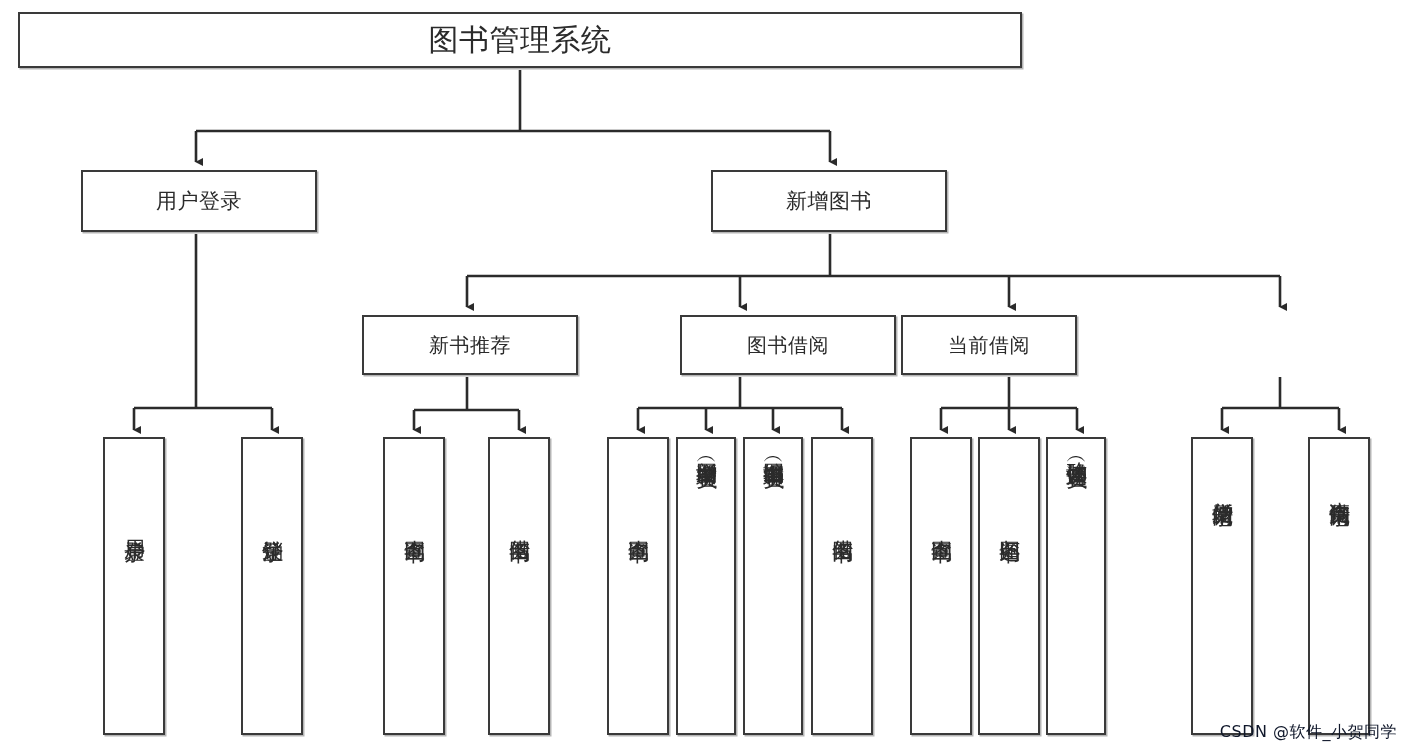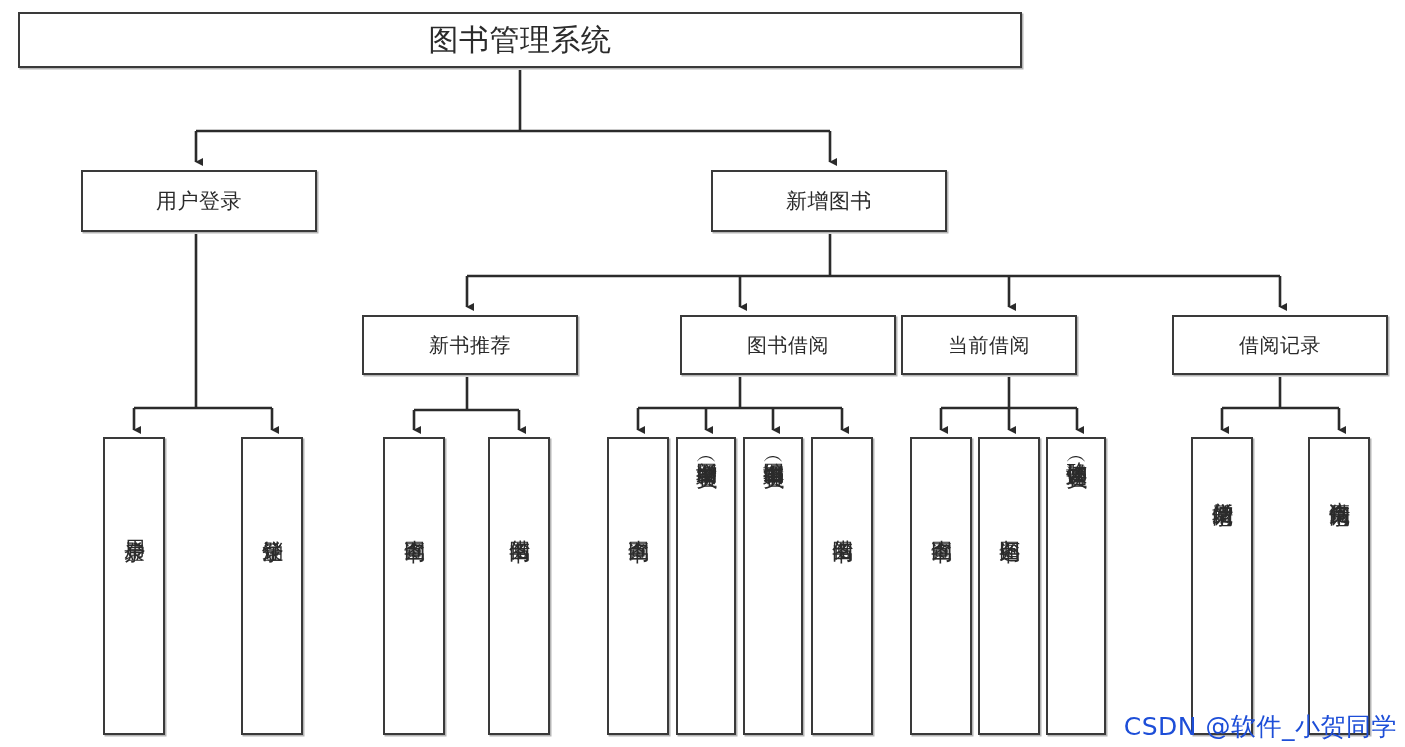--- a/index.html
+++ b/index.html
@@ -58,22 +58,22 @@
     letter-spacing: 1px;
     white-space: nowrap;
     height: auto;
   }
   .node.leaf.mid .label { margin-top: 78px; }
   .node.leaf.lowmid .label { margin-top: 40px; }
   .watermark {
     position: absolute;
     right: 8px;
     bottom: 4px;
-    font-size: 25px;
-    color: #1d4ed8;
+    font-size: 16px;
+    color: #0f172a;
     white-space: nowrap;
     letter-spacing: 0.5px;
   }
 </style>
 </head>
 <body>
 
 <div id="canvas">
 
   <svg class="connectors" viewBox="0 0 1405 747">
@@ -140,23 +140,20 @@
 
   <div class="node lvl3" style="left:362px; top:315px; width:216px; height:60px;">
     <span class="label">新书推荐</span>
   </div>
   <div class="node lvl3" style="left:632px; top:315px; width:216px; height:60px;margin-left:48px;">
     <span class="label">图书借阅</span>
   </div>
   <div class="node lvl3" style="left:901px; top:315px; width:176px; height:60px;">
     <span class="label">当前借阅</span>
   </div>
-  <div class="node lvl3" style="left:1172px; top:315px; width:216px; height:60px;">
-    <span class="label">借阅记录</span>
-  </div>
 
   <div class="node leaf mid" style="left:103px; top:437px; width:62px; height:298px;">
     <span class="label">用户登录</span>
   </div>
   <div class="node leaf mid" style="left:241px; top:437px; width:62px; height:298px;">
     <span class="label">注销登录</span>
   </div>
 
   <div class="node leaf mid" style="left:383px; top:437px; width:62px; height:298px;">
     <span class="label">查询图书</span>

